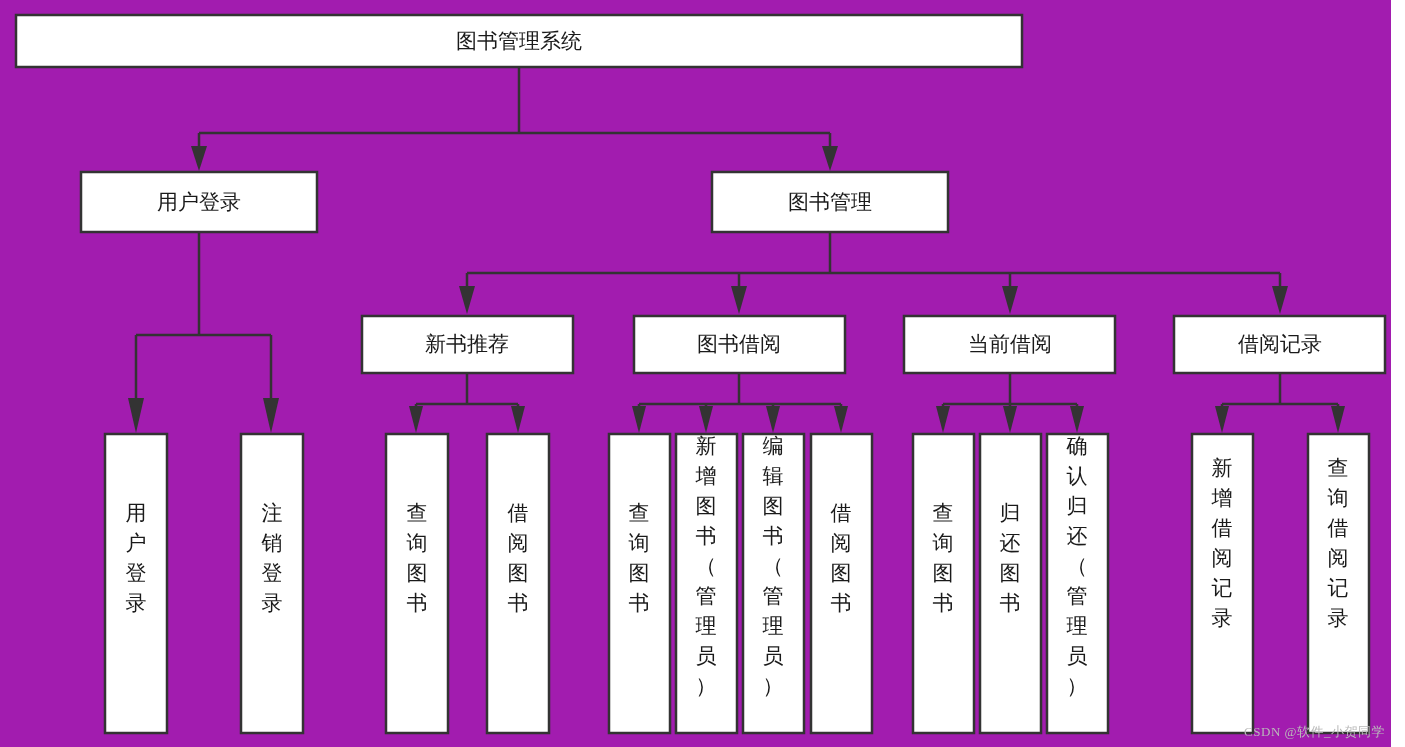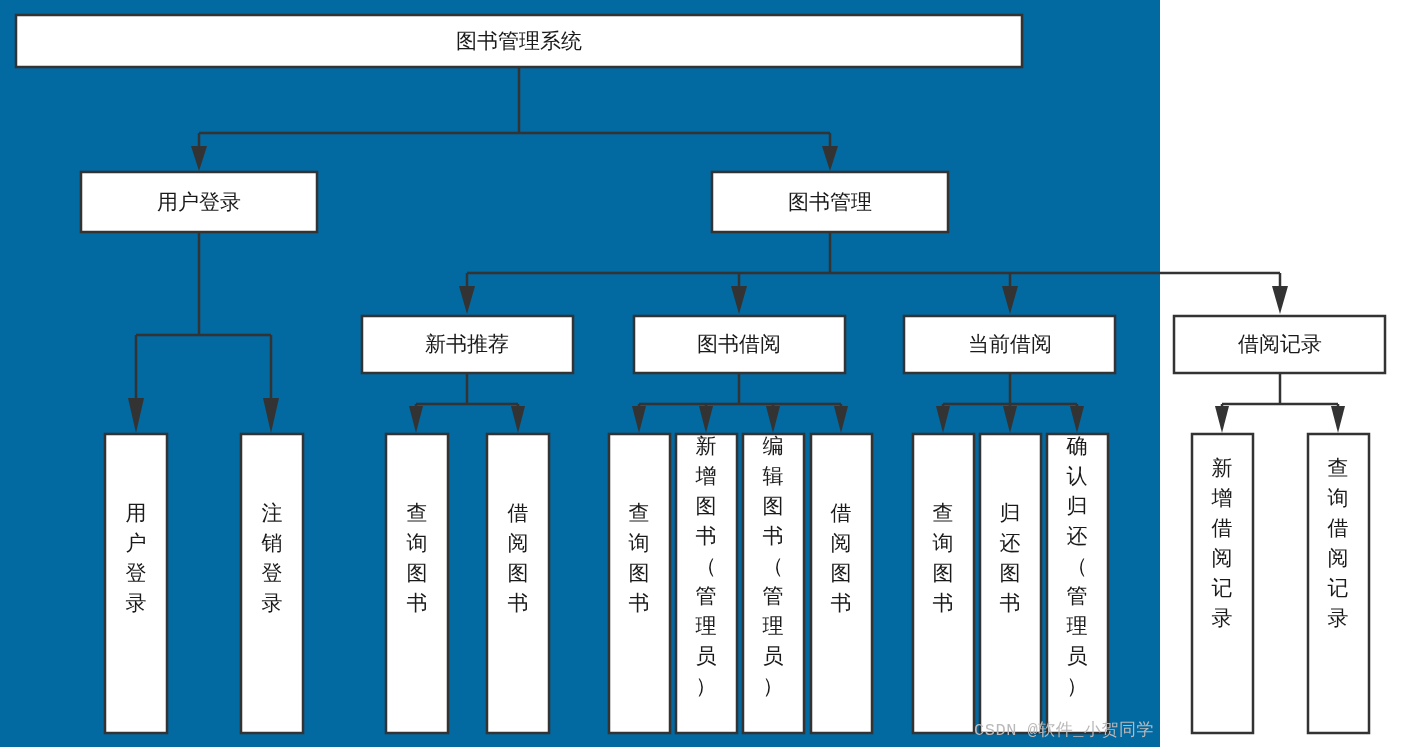--- a/index.html
+++ b/index.html
@@ -8,23 +8,23 @@
     background: #ffffff;
   }
   body {
     width: 1405px;
     height: 747px;
     font-family: "DejaVu Sans", "Liberation Sans", sans-serif;
     overflow: hidden;
   }
   #diagram-root {
     position: relative;
-    width: 1160px;
+    width: 1391px;
     height: 747px;
-    background: #0369a1;
+    background: #a21caf;
   }
   svg#tree-svg {
     position: absolute;
     left: 0;
     top: 0;
     width: 1405px;
     height: 747px;
     display: block;
   }
   .node-rect {
@@ -52,22 +52,22 @@
   }
   .arrow-head {
     fill: #333333;
     stroke: none;
   }
   #watermark {
     position: absolute;
     right: 6px;
     bottom: 6px;
     color: #b9b9b9;
-    font-size: 17px;
-    font-family: Liberation Mono, monospace;
+    font-size: 13px;
+    font-family: Liberation Serif, serif;
     letter-spacing: 0.5px;
     white-space: nowrap;
     user-select: none;
   }
 </style>
 </head>
 <body>
 
 <div id="diagram-root">
 

